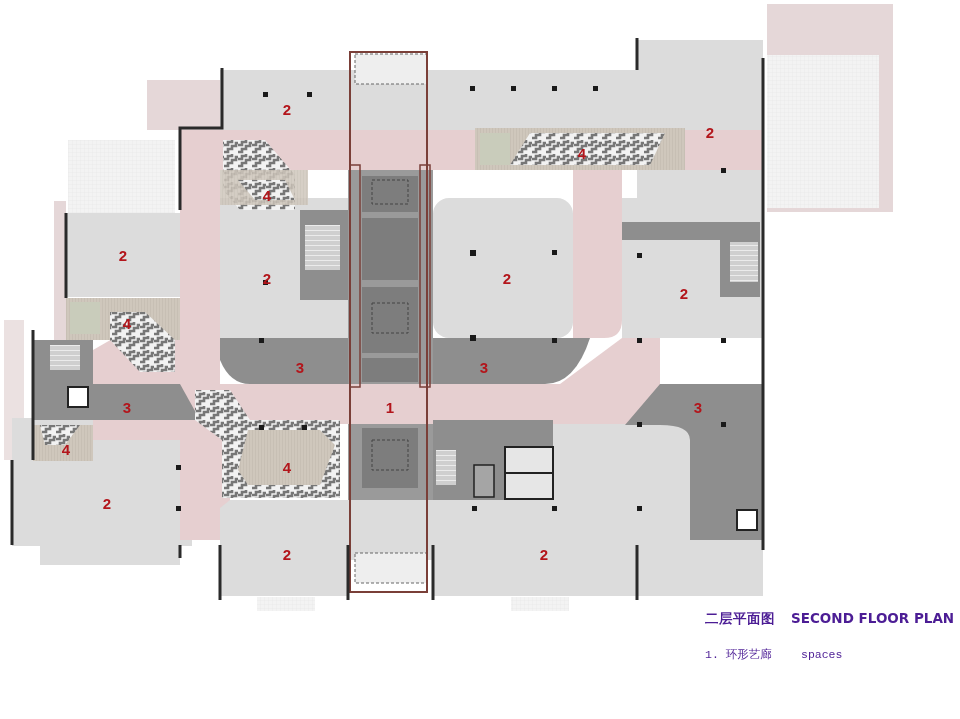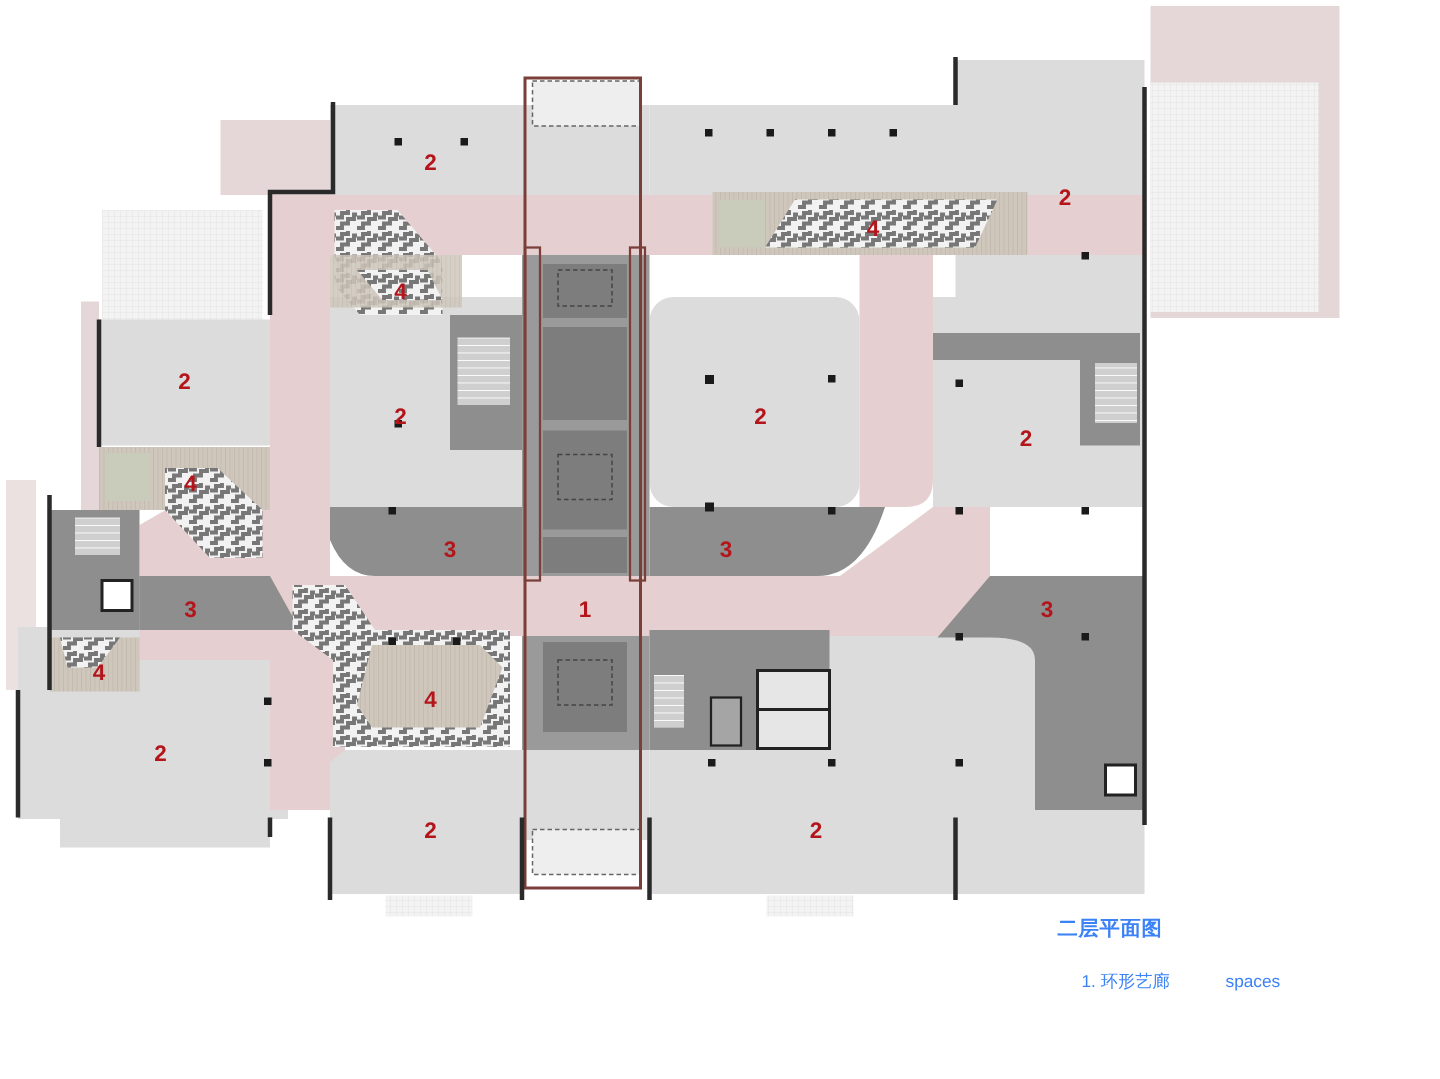--- a/index.html
+++ b/index.html
@@ -1,22 +1,22 @@
 <!DOCTYPE html>
 <html><head>
 <meta charset="utf-8">
 <style>
   html, body { margin:0; padding:0; background:#ffffff; }
   body { width:960px; height:719px; position:relative; overflow:hidden; font-family:"DejaVu Sans", sans-serif; }
   #plan { position:absolute; left:0; top:0; width:960px; height:719px; }
   .zone-label { position:absolute; font-family:"Liberation Sans", sans-serif; font-weight:bold; font-size:15px; color:#b3151b; transform:translate(-50%,-50%); line-height:1; }
-  .legend { position:absolute; left:705px; top:610px; width:255px; color:#3b82f6; }
+  .legend { position:absolute; left:705px; top:610px; width:255px; color:#4c1d95; }
   .legend-title { font-family:"DejaVu Sans", sans-serif; font-weight:bold; font-size:13.5px; display:flex; gap:16px; white-space:nowrap; }
   .legend-title span:first-child { letter-spacing:0.5px; }
-  .legend-items { margin-top:18px; font-family:Liberation Sans, sans-serif; font-size:11.5px; line-height:18px;margin-left:16px; }
+  .legend-items { margin-top:18px; font-family:Liberation Mono, monospace; font-size:11.5px; line-height:18px; }
   .legend-row { display:flex; }
   .legend-row .cn { width:96px; white-space:nowrap; }
   .legend-row .en { white-space:nowrap; }
 </style>
 </head>
 <body>
 
 <svg id="plan" viewBox="0 0 960 719" xmlns="http://www.w3.org/2000/svg">
   <defs>
     <pattern id="zigzag" width="14" height="14" patternUnits="userSpaceOnUse">
@@ -190,20 +190,21 @@
     <span class="zone-label" style="left: 267px; top: 195px; color: rgb(179, 21, 27);">4</span>
     <span class="zone-label" style="left: 582px; top: 153px; color: rgb(179, 21, 27);">4</span>
     <span class="zone-label" style="left: 127px; top: 323px; color: rgb(179, 21, 27);">4</span>
     <span class="zone-label" style="left: 66px; top: 449px; color: rgb(179, 21, 27);">4</span>
     <span class="zone-label" style="left: 287px; top: 467px; color: rgb(179, 21, 27);">4</span>
   </div>
 
 <div class="legend">
   <div class="legend-title">
     <span>二层平面图</span>
+    <span>SECOND FLOOR PLAN</span>
   </div>
   <div class="legend-items">
     <div class="legend-row">
       <span class="cn"><span>1.</span> <span>环形艺廊</span></span>
       <span class="en">spaces</span>
     </div>
   </div>
 </div>
 
 </body></html>

